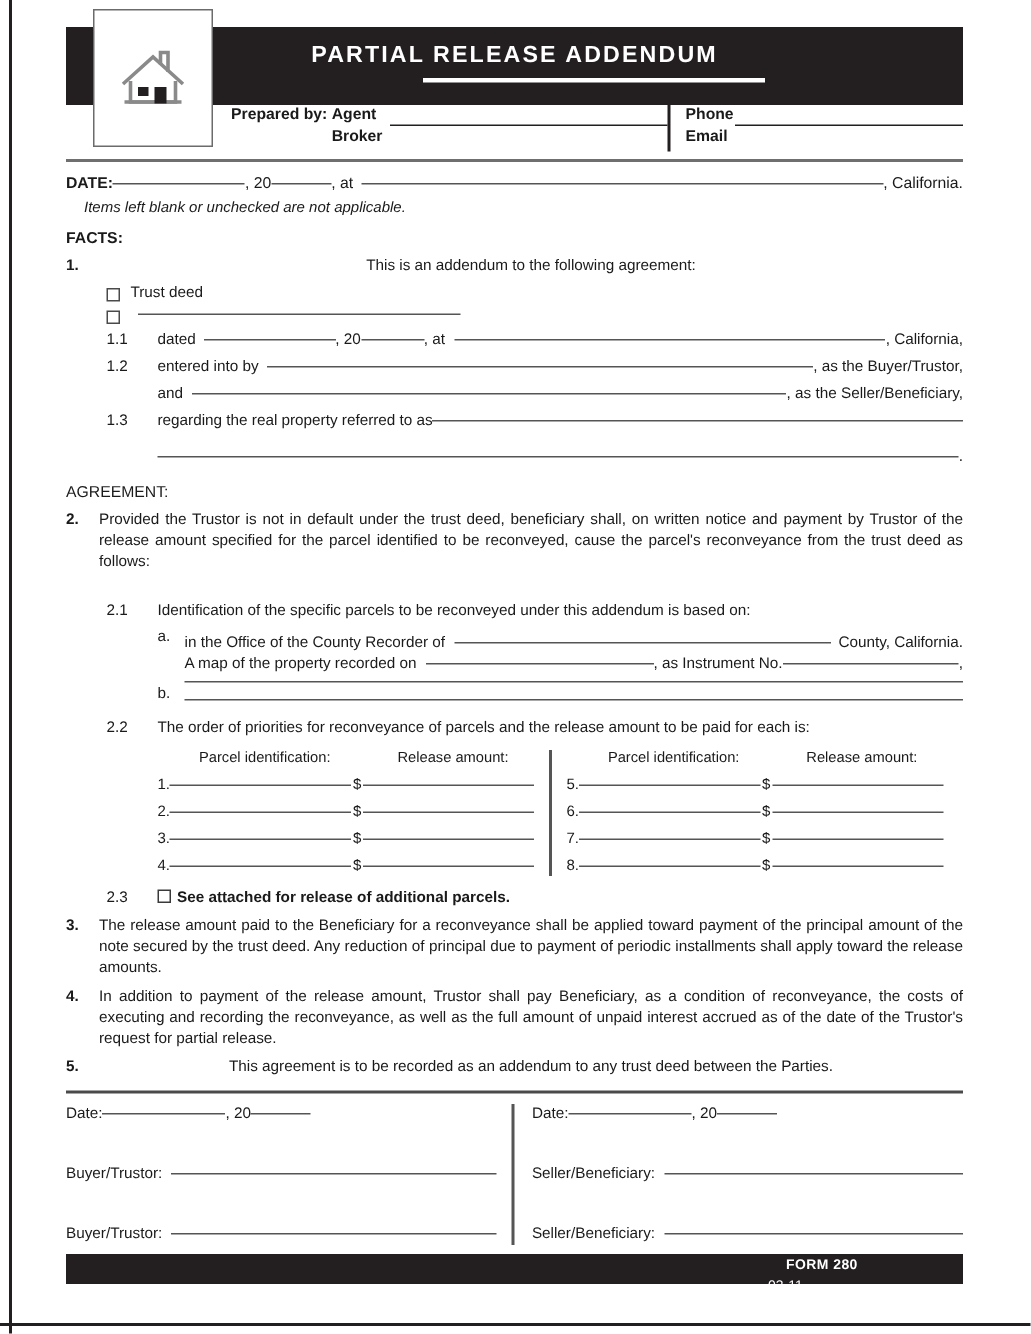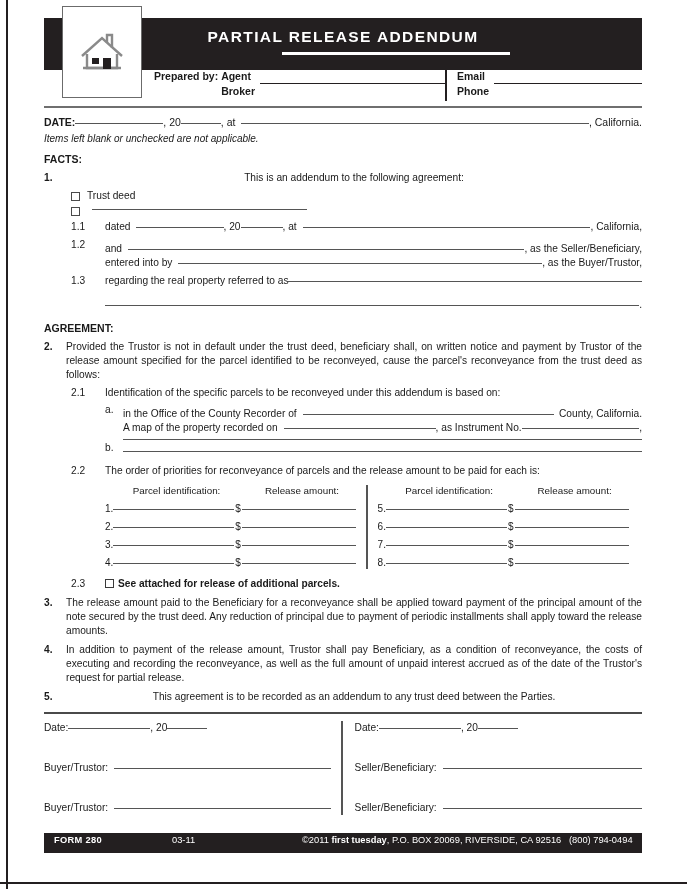--- a/index.html
+++ b/index.html
@@ -139,21 +139,21 @@
     border-bottom: 1px solid #555;
     position: relative;
     top: -2px;
     flex: none;
   }
   .ln.grow { flex: 1 1 auto; }
   b { font-weight: bold; }
   .ital { font-style: italic; }
 
   .dateline { margin-top: 4px; font-size: 10.5px; }
-  .note { margin-top: 3px; font-size: 10px; }
+  .note { margin-top: 3px; font-size: 10px; margin-left: 12px; }
   .facts { margin-top: 6px; font-weight: bold; font-size: 10.5px; }
 
   .num-item {
     display: flex;
     margin-top: 5px;
   }
   .num {
     width: 22px;
     font-weight: bold;
     flex: none;
@@ -188,21 +188,21 @@
   .subbody { flex: 1; }
 
   .sub2 {
     display: flex;
     margin-top: 3px;
     padding-left: 61px;
   }
   .sub2num { width: 18px; flex: none; }
   .sub2body { flex: 1; }
 
-  .agreement { margin-top: 9px; font-weight: bold; font-size: 10.5px; }
+  .agreement { margin-top: 9px; font-weight: normal; font-size: 10.5px; }
 
   
   .ptable {
     margin-top: 6px;
     padding-left: 61px;
     display: flex;
   }
   .pcol {
     width: 251px;
     flex: none;
@@ -278,29 +278,30 @@
     display: flex;
     align-items: baseline;
     font-size: 10.2px;
     white-space: pre;
   }
   .sigrow .sl { border-bottom: 1px solid #555; position: relative; top: -2px; }
   .sp-sm { height: 26px; }
 
   
   .footer {
-    margin-top: 18px;
+    margin-top: 6px;
     background: #231f20;
     height: 20px;
     color: #ffffff;
     display: flex;
-    align-items: flex-start;
+    align-items: flex-end;
     font-size: 9.3px;
     padding-left: 10px;
     box-sizing: border-box;
+    flex-direction: column;
   }
   .f-form { font-weight: bold; width: 118px; flex: none; letter-spacing: .3px; }
   .f-date { width: 130px; flex: none; }
   .f-copy { flex: 1; white-space: pre; }
 </style>
 </head>
 <body>
 
 <div id="page">
 
@@ -336,25 +337,25 @@
           </div>
           <div class="pb-row">
             <span class="pb-label" style="visibility:hidden">Prepared by:</span>
               <span class="pb-label"> </span>
               <span class="pb-label">Broker</span>
             <span class="pb-line"></span>
           </div>
         </div>
         <div class="prepared-right">
           <div class="pb-row">
+            <span class="pb-label">Phone</span>
+            <span class="pb-line"></span>
+          </div>
+          <div class="pb-row">
             <span class="pb-label">Email</span>
-            <span class="pb-line"></span>
-          </div>
-          <div class="pb-row">
-            <span class="pb-label">Phone</span>
             <span class="pb-line"></span>
           </div>
         </div>
       </div>
 
       <div class="hdr-rule"></div>
     </div>
 
     <div class="body">
 
@@ -395,29 +396,29 @@
           <span class="ln" style="width:42px"></span>
           <span>, at</span>
           <span class="ln grow" style="margin-left:6px"></span>
           <span>, California,</span>
         </div>
       </div>
 
       <div class="sub">
         <div class="subnum">1.2</div>
         <div class="subbody">
+          <div class="row">
+            <span>entered into by</span>
+            <span class="ln grow" style="margin-left:6px"></span>
+            <span>, as the Buyer/Trustor,</span>
+          </div>
           <div class="row" style="margin-top:4px">
             <span>and</span>
             <span class="ln grow" style="margin-left:6px"></span>
             <span>, as the Seller/Beneficiary,</span>
-          </div>
-          <div class="row">
-            <span>entered into by</span>
-            <span class="ln grow" style="margin-left:6px"></span>
-            <span>, as the Buyer/Trustor,</span>
           </div>
         </div>
       </div>
 
       <div class="sub">
         <div class="subnum">1.3</div>
         <div class="subbody">
           <div class="row">
             <span>regarding the real property referred to as</span>
             <span class="ln grow"></span>
@@ -429,21 +430,21 @@
         </div>
       </div>
 
       <div class="agreement">AGREEMENT:</div>
 
       <div class="num-item">
         <div class="num">2.</div>
         <div class="num-body just">Provided the Trustor is not in default under the trust deed, beneficiary shall, on written notice and payment by Trustor of the release amount specified for the parcel identified to be reconveyed, cause the parcel's reconveyance from the trust deed as follows:</div>
       </div>
 
-      <div class="sub" style="margin-top:4px">
+      <div class="sub" style="margin-top:19px">
         <div class="subnum">2.1</div>
         <div class="subbody">Identification of the specific parcels to be reconveyed under this addendum is based on:</div>
       </div>
 
       <div class="sub2">
         <div class="sub2num">a.</div>
         <div class="sub2body">
           <div class="row" style="margin-top:4px">
             <span>in the Office of the County Recorder of</span>
             <span class="ln grow" style="margin-left:6px;margin-right:5px"></span>

